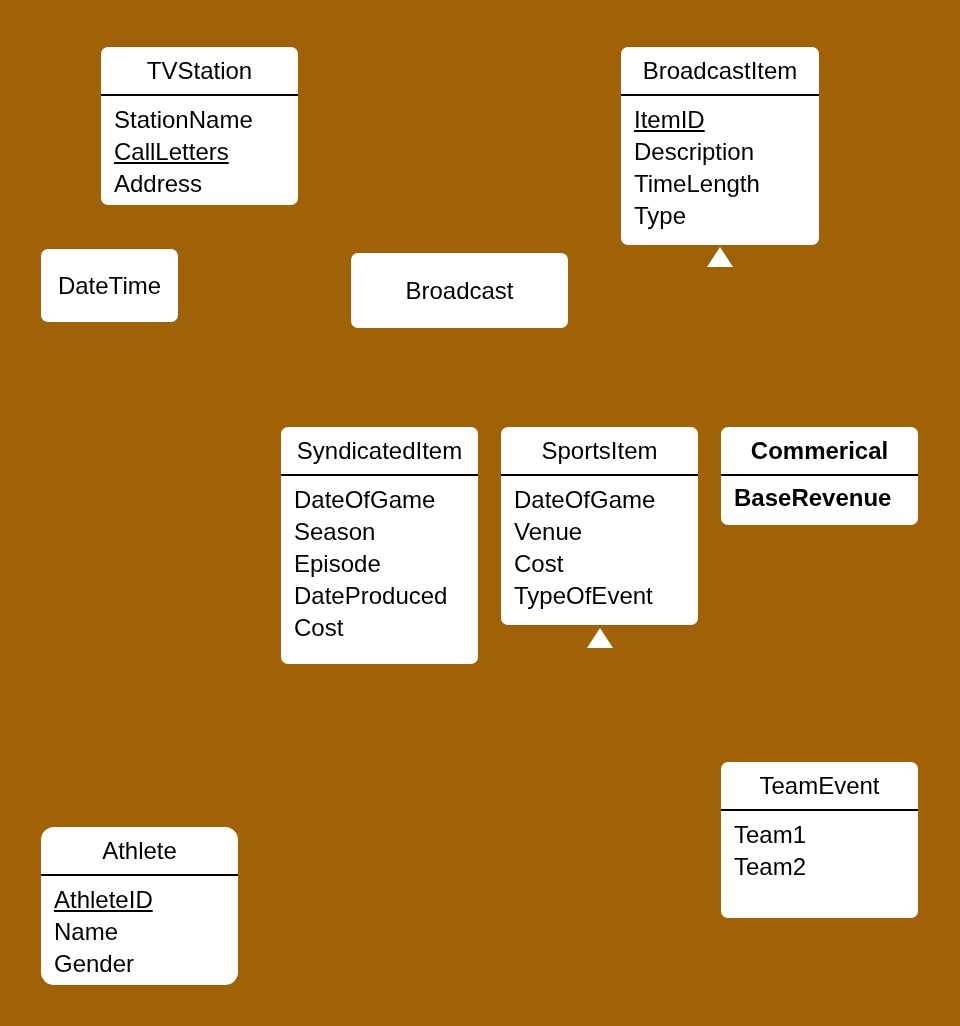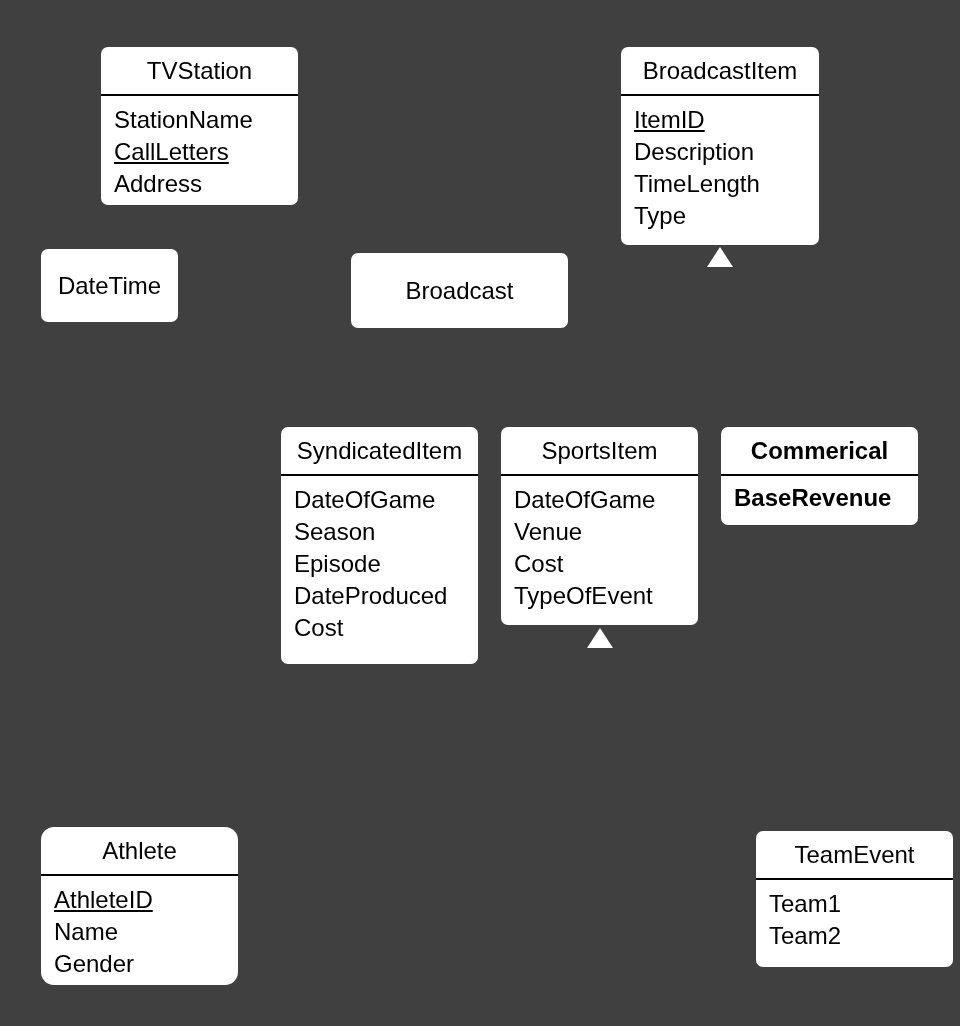--- a/index.html
+++ b/index.html
@@ -5,21 +5,21 @@
 <style>
   html, body {
     margin: 0;
     padding: 0;
     background: #000000;
   }
   #canvas {
     position: relative;
     width: 960px;
     height: 1026px;
-    background: #404040;
+    background: #a16207;
     overflow: hidden;
     font-family: "Liberation Sans", sans-serif;
   }
   .uml-class {
     position: absolute;
     background: #ffffff;
     color: #000000;
     border-radius: 7px;
     box-sizing: border-box;
     display: flex;
@@ -143,21 +143,21 @@
     <div class="class-title">Athlete</div>
     <div class="compartment-divider"></div>
     <div class="attr-list">
       <div class="attr pk">AthleteID</div>
       <div class="attr">Name</div>
       <div class="attr">Gender</div>
     </div>
   </div>
 
 
-  <div class="uml-class" style="left:721px; top:831px; width:197px; height:136px;margin-left:35px;">
+  <div class="uml-class" style="left:721px; top:762px; width:197px; height:156px;">
     <div class="class-title">TeamEvent</div>
     <div class="compartment-divider"></div>
     <div class="attr-list">
       <div class="attr">Team1</div>
       <div class="attr">Team2</div>
     </div>
   </div>
 
 </div>
 

